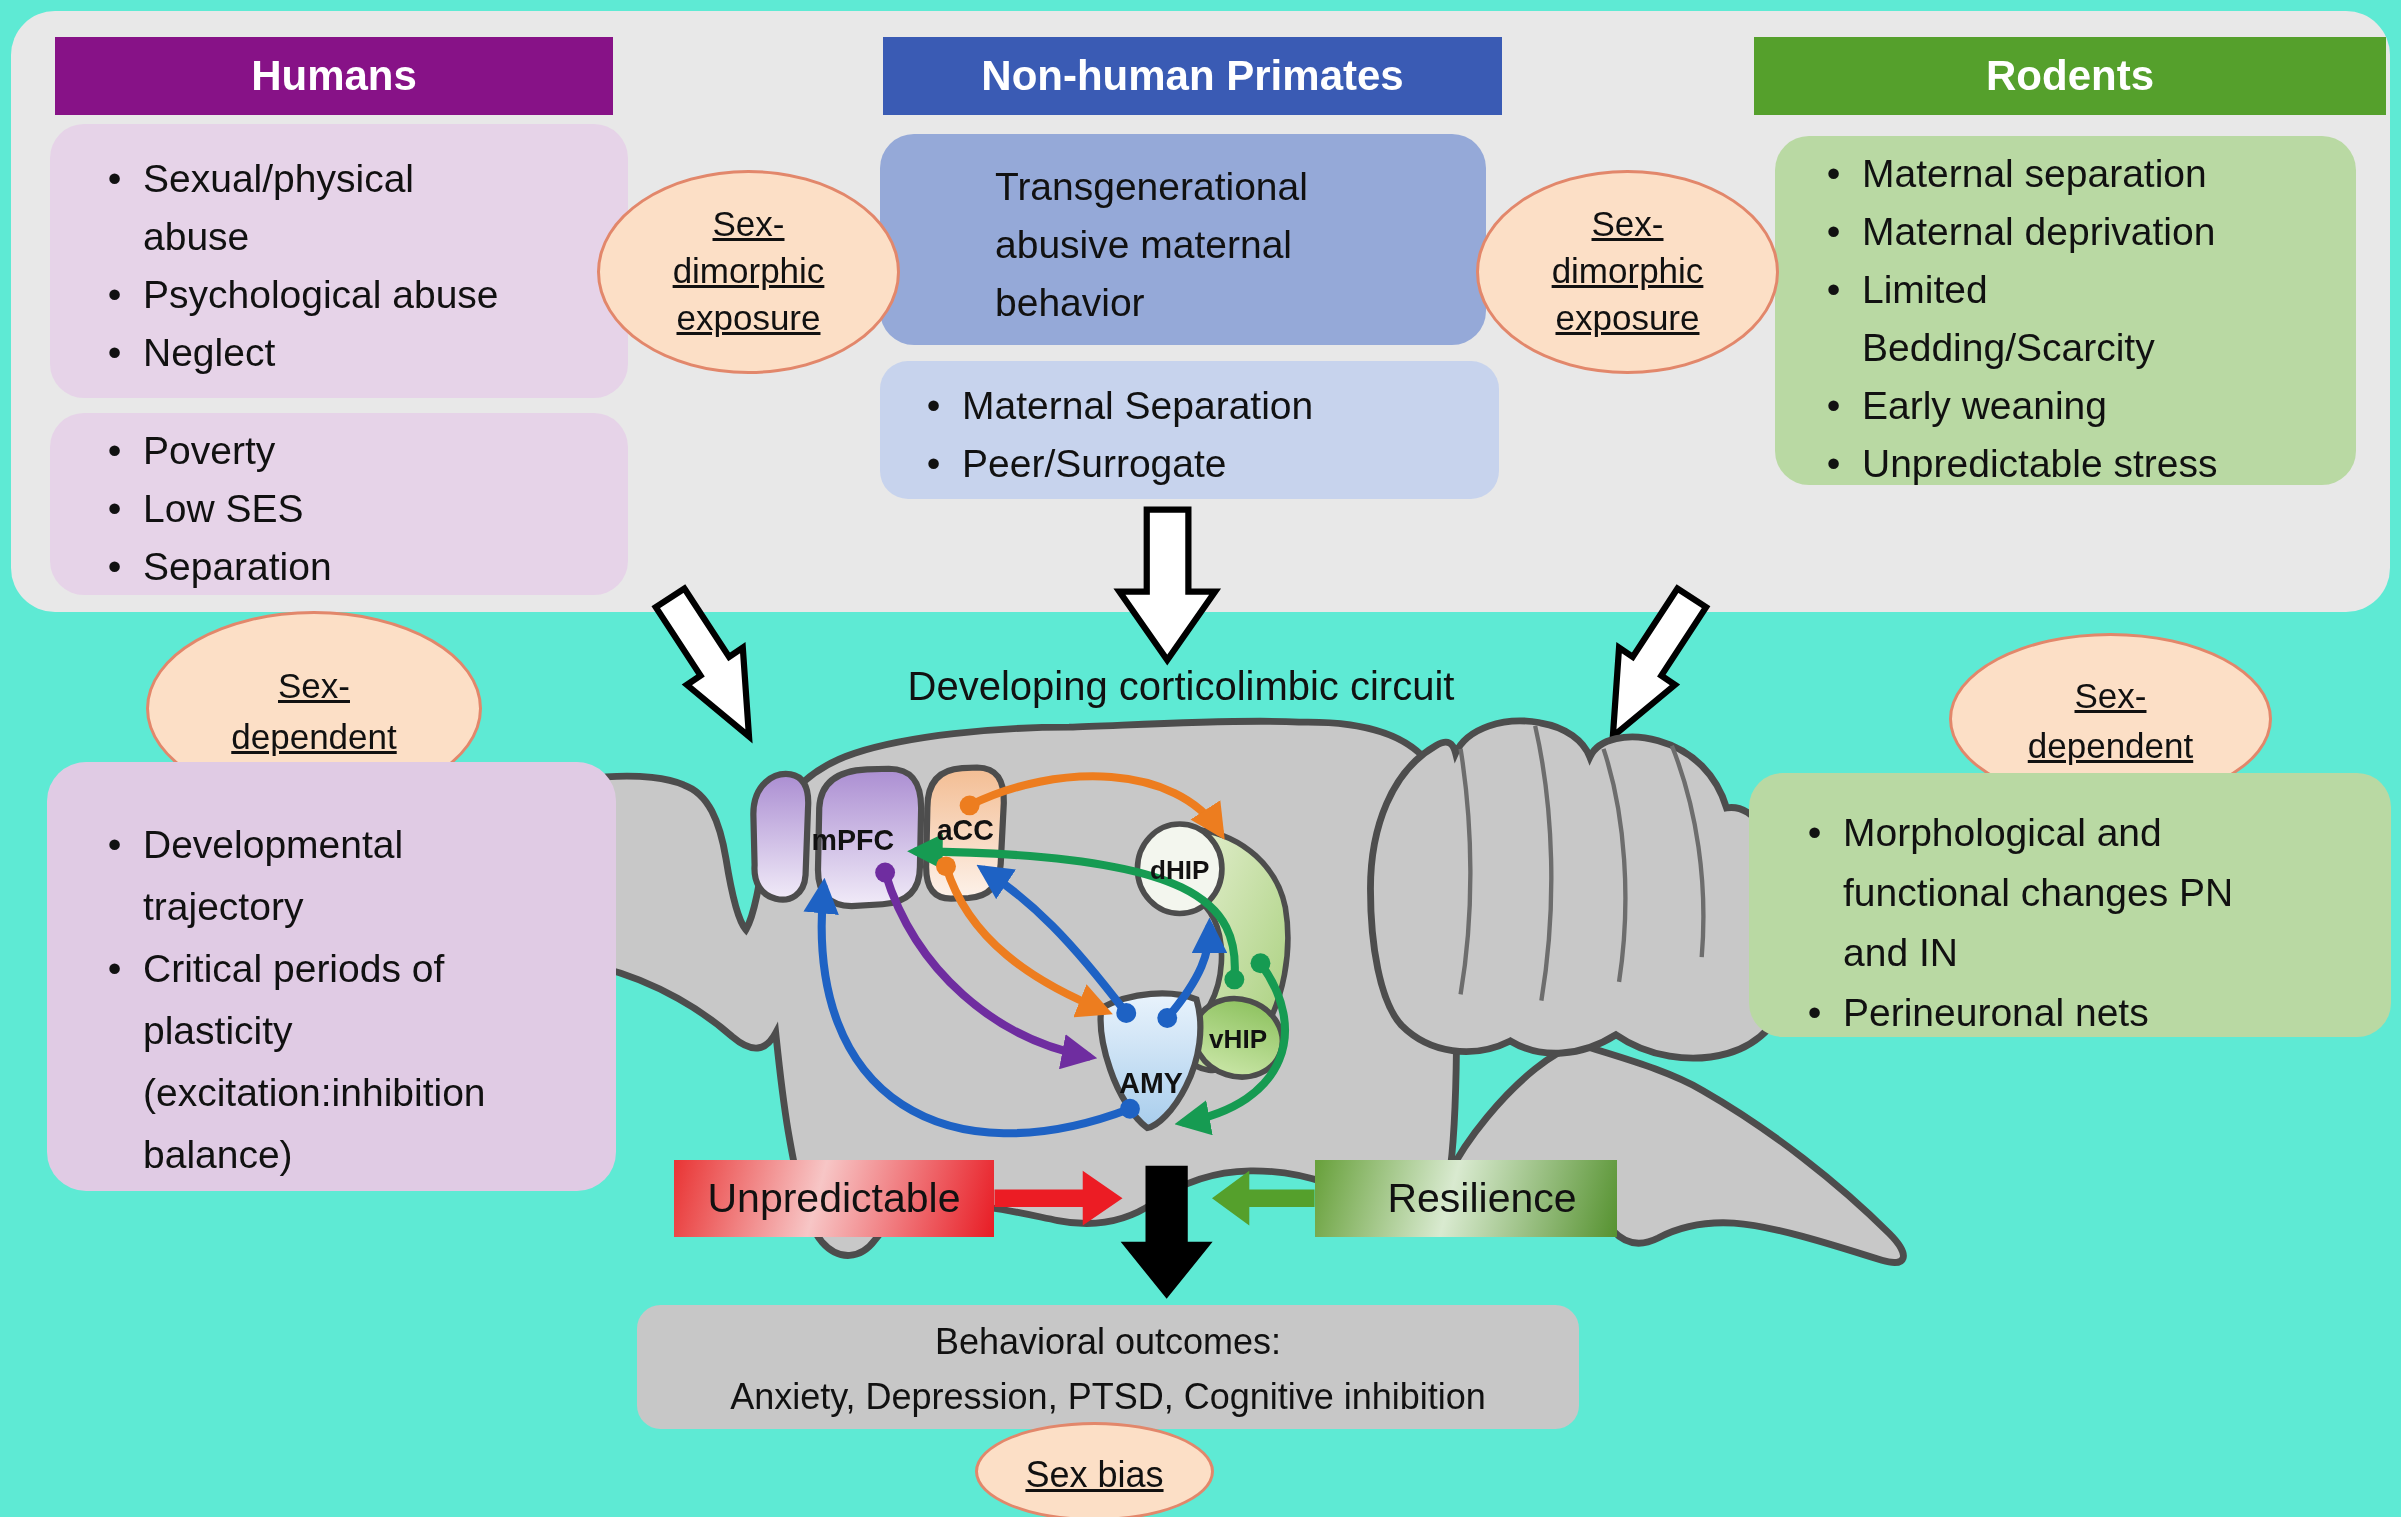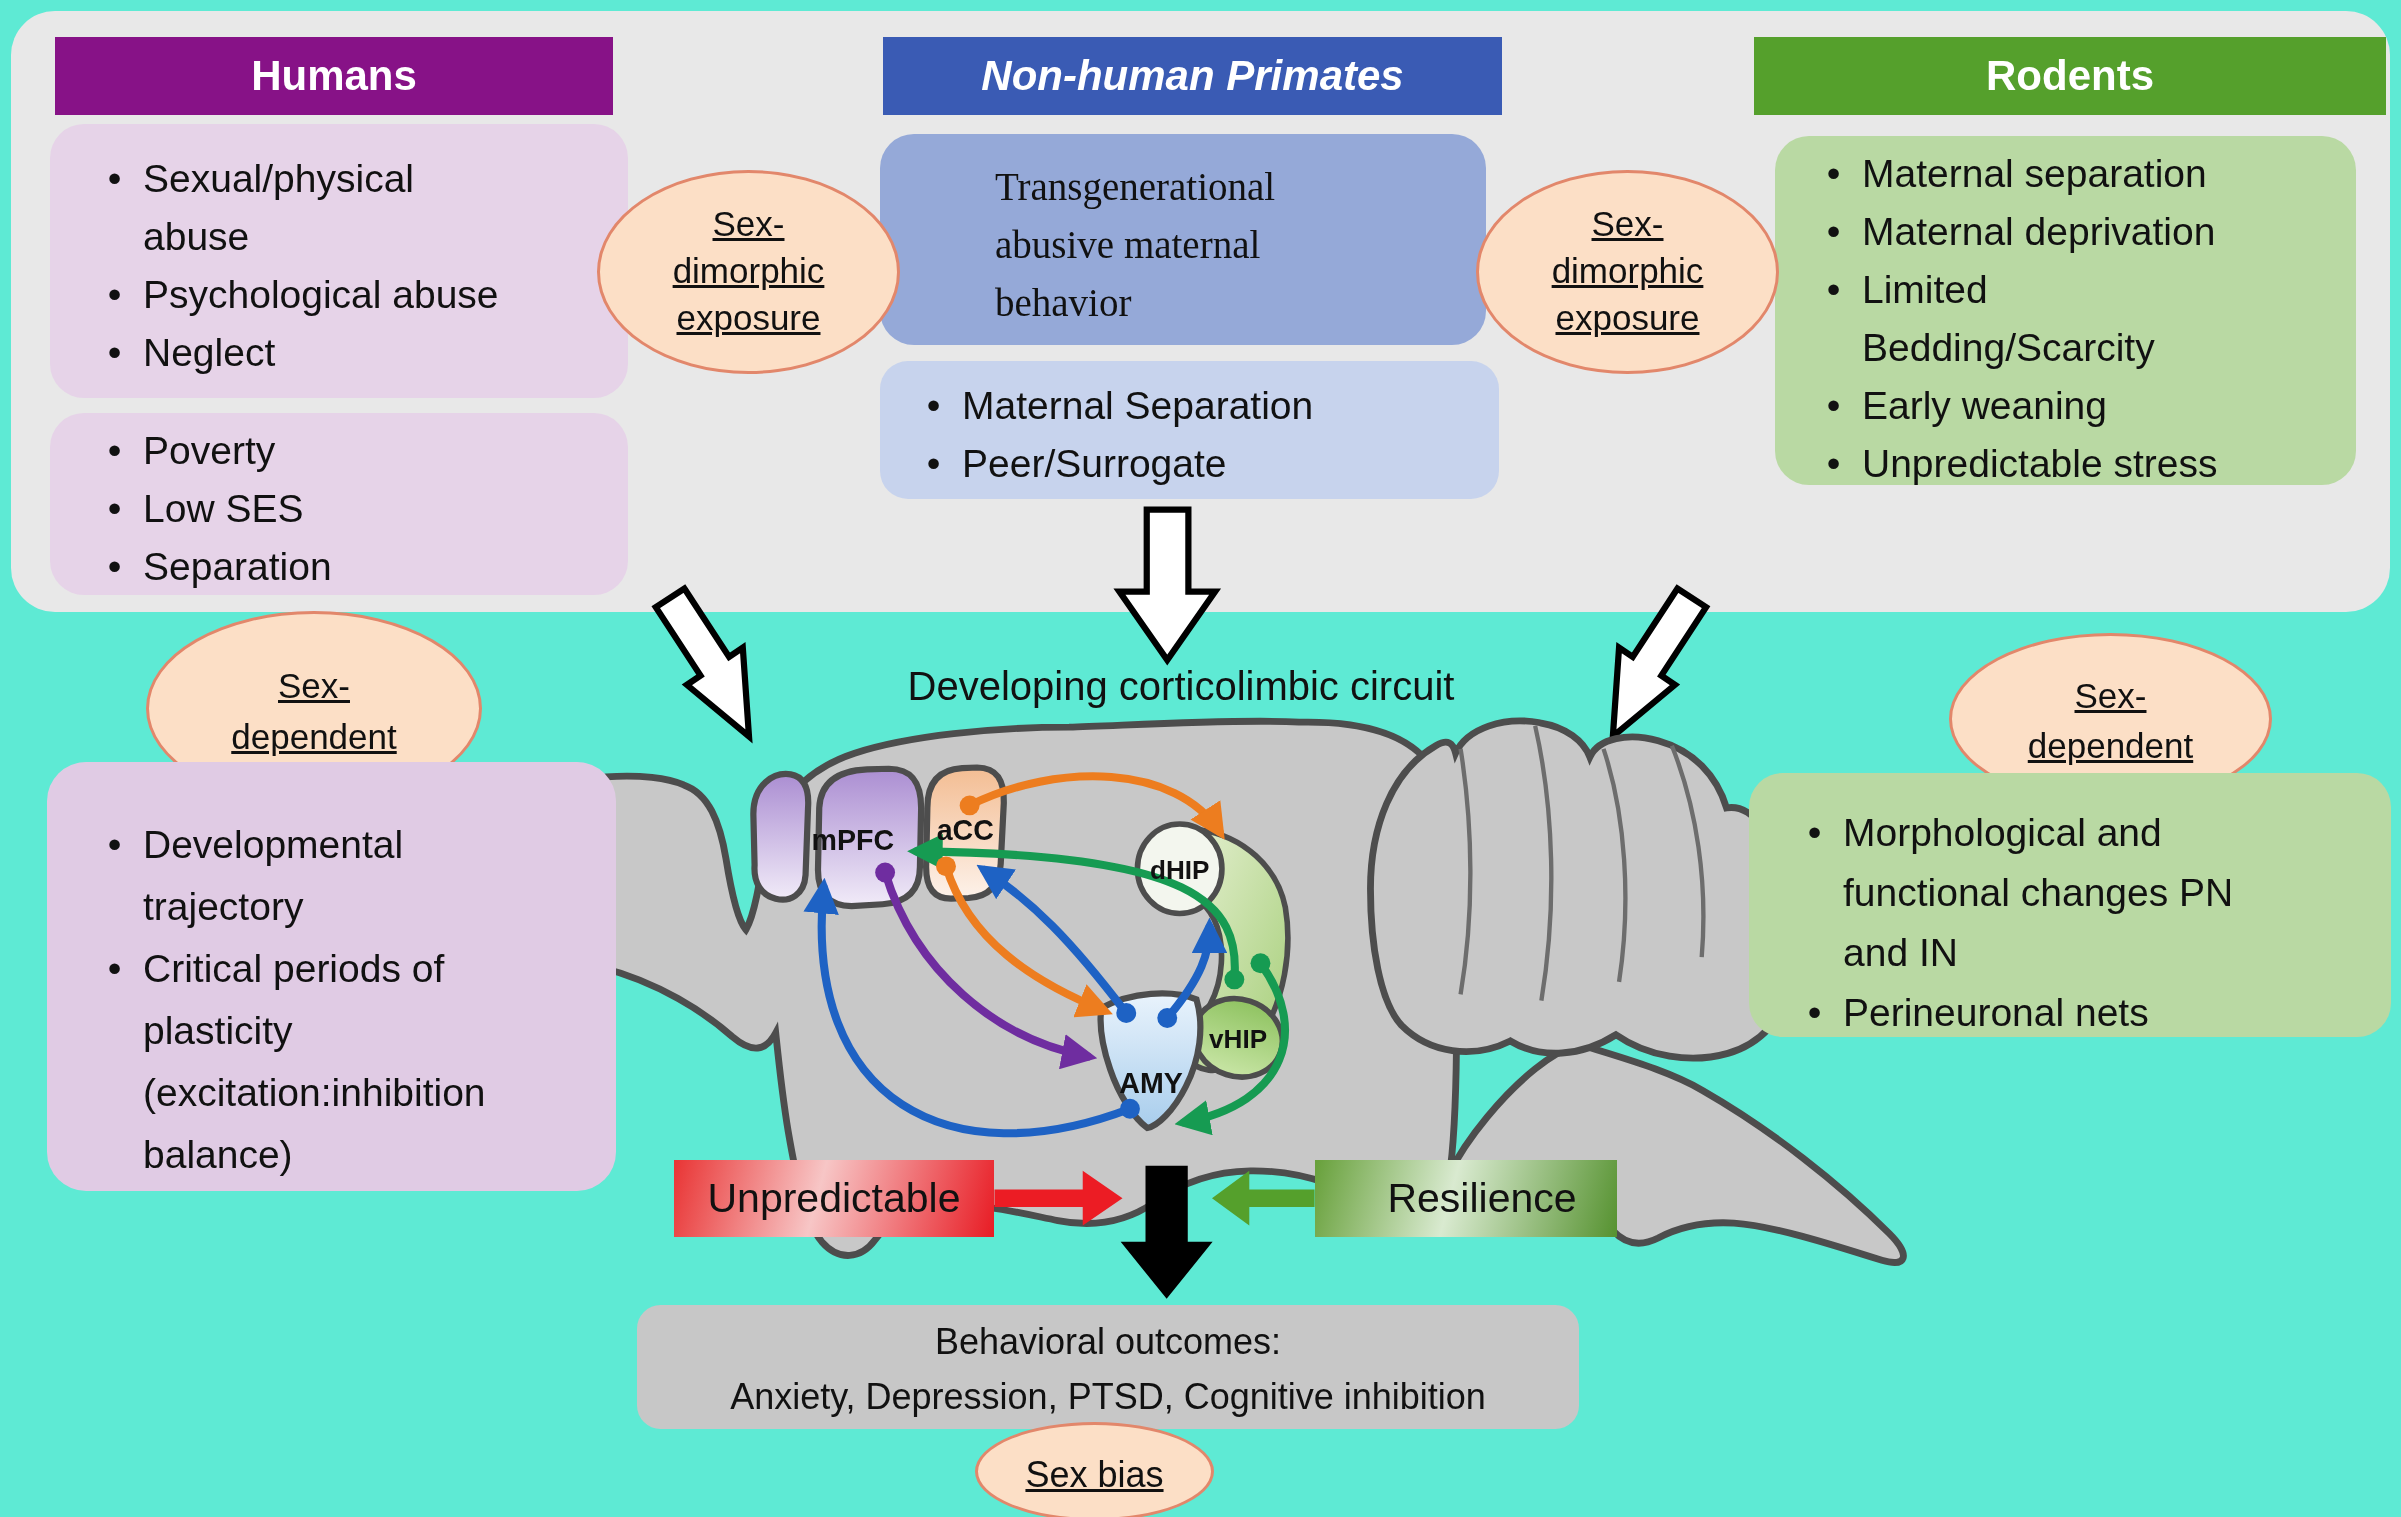--- a/index.html
+++ b/index.html
@@ -3,30 +3,30 @@
 <meta charset="utf-8">
 <style>
   html,body{margin:0;padding:0;background:#ffffff;}
   body{font-family:"Liberation Sans", sans-serif;color:#111;}
   #stage{position:relative;width:2401px;height:1517px;background:#5eead4;overflow:hidden;}
   .abs{position:absolute;}
   
   #top-panel{left:11.2px;top:11.2px;width:2379px;height:601px;background:#e8e8e8;border-radius:44px;}
   .hdr{height:78px;line-height:78px;text-align:center;color:#fff;font-weight:bold;font-size:42px;}
   #hdr-humans{left:55px;top:37px;width:558px;background:#871287;}
-  #hdr-nhp{left:883px;top:37px;width:619px;background:#3a5bb4;font-style:italic;}
+  #hdr-nhp{left:883px;top:37px;width:619px;background:#3a5bb4;}
   #hdr-rodents{left:1754px;top:37px;width:632px;background:#55a02c;}
   .listbox{border-radius:34px;}
   .row{display:flex;align-items:center;height:58px;}
   .bul{width:57px;text-align:center;font-size:39px;flex:0 0 auto;}
   .txt{font-size:39px;white-space:nowrap;}
   #hum-box1{left:50px;top:124px;width:578px;height:274px;background:#e6d3e8;padding-top:26px;box-sizing:border-box;padding-left:36px;}
   #hum-box2{left:50px;top:413px;width:578px;height:182px;background:#e6d3e8;padding-top:8.7px;box-sizing:border-box;padding-left:36px;}
   #nhp-box1{left:880px;top:134px;width:606px;height:211px;background:#95a9d8;padding-top:23.6px;box-sizing:border-box;padding-left:115px;}
-  #nhp-box1 .row{height:58px;font-family:Liberation Serif, serif;}
+  #nhp-box1 .row{height:58px;}
   #nhp-box2{left:880px;top:361px;width:619px;height:138px;background:#c7d3ed;border-radius:28px;padding-top:16px;box-sizing:border-box;padding-left:25px;}
   #rod-box{left:1775px;top:136px;width:581px;height:349px;background:#b9d9a3;padding-top:8.7px;box-sizing:border-box;padding-left:30px;}
   
   .oval{border-radius:50%;background:#fcdfc6;border:3.7px solid #e2876b;text-align:center;box-sizing:border-box;text-decoration:underline;}
   .oval .oline{font-size:35px;line-height:47px;}
   #oval-exp-left{left:597px;top:170px;width:303px;height:204px;padding-top:27px;}
   #oval-exp-right{left:1476px;top:170px;width:303px;height:204px;padding-top:27px;}
   #oval-dep-left{left:146px;top:611px;width:336px;height:195px;padding-top:46px;}
   #oval-dep-left .oline{line-height:51px;}
   #oval-dep-right{left:1949px;top:633px;width:323px;height:172px;padding-top:35px;}

